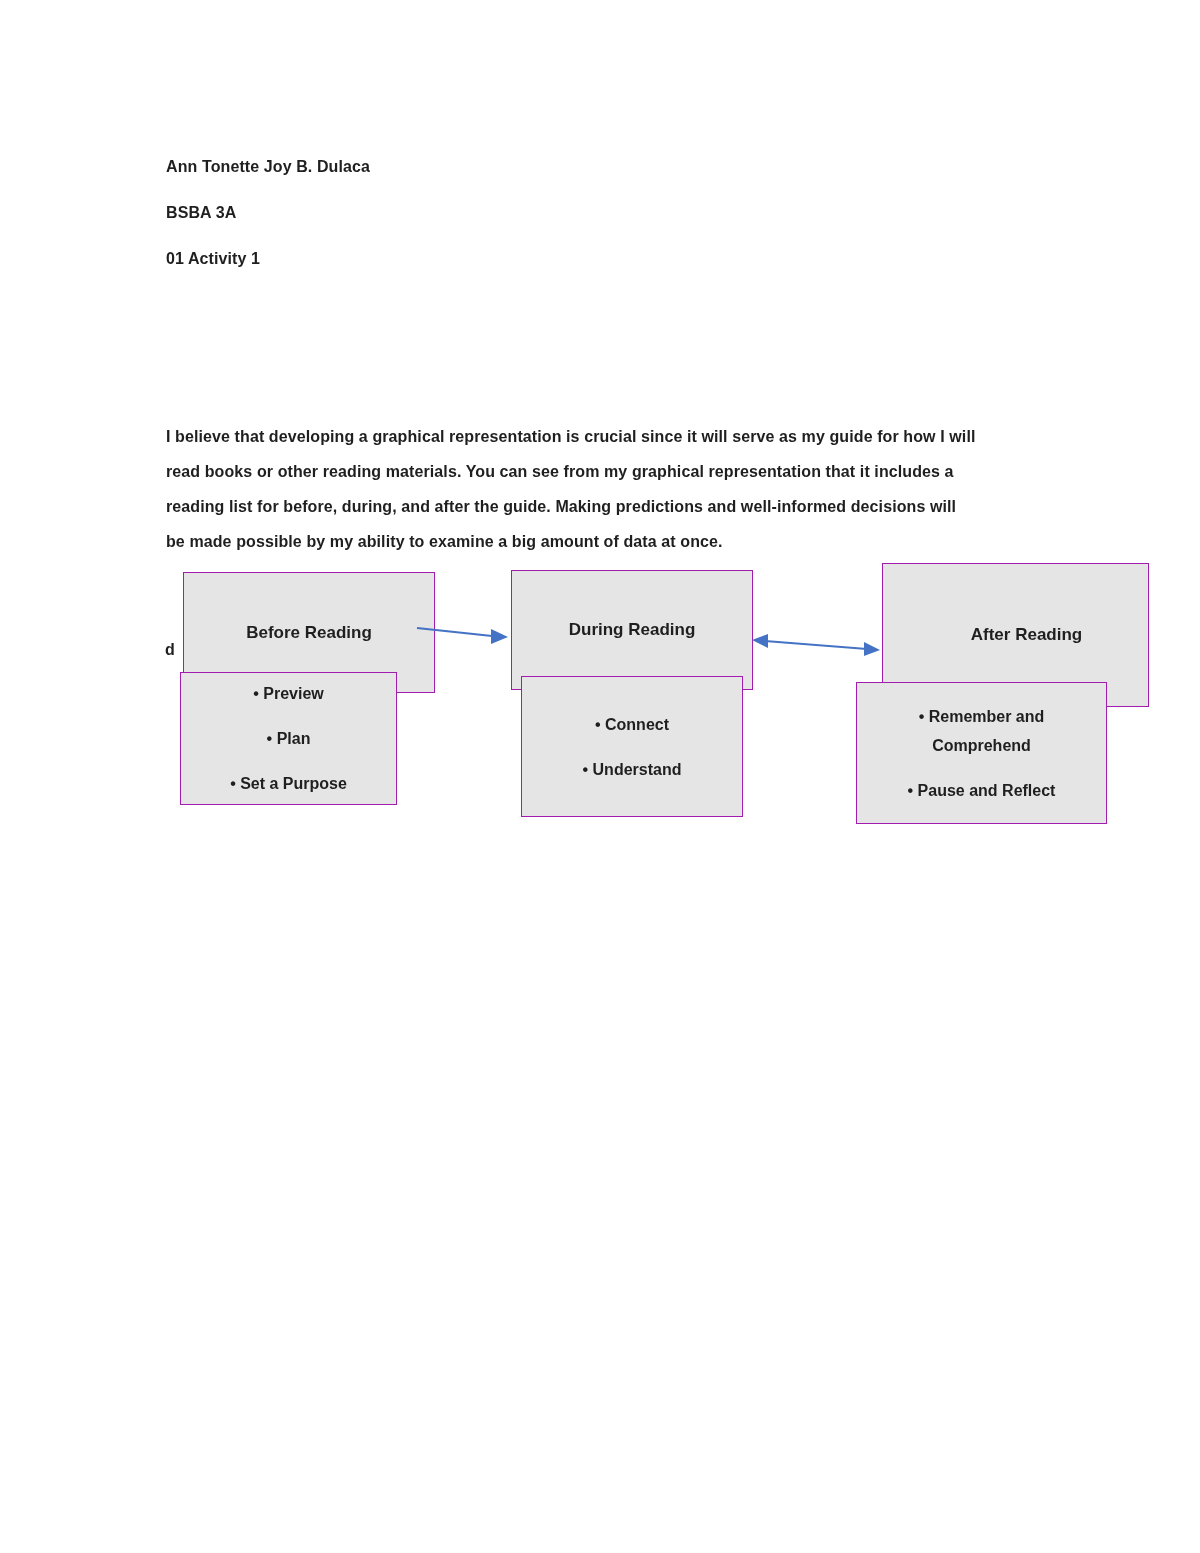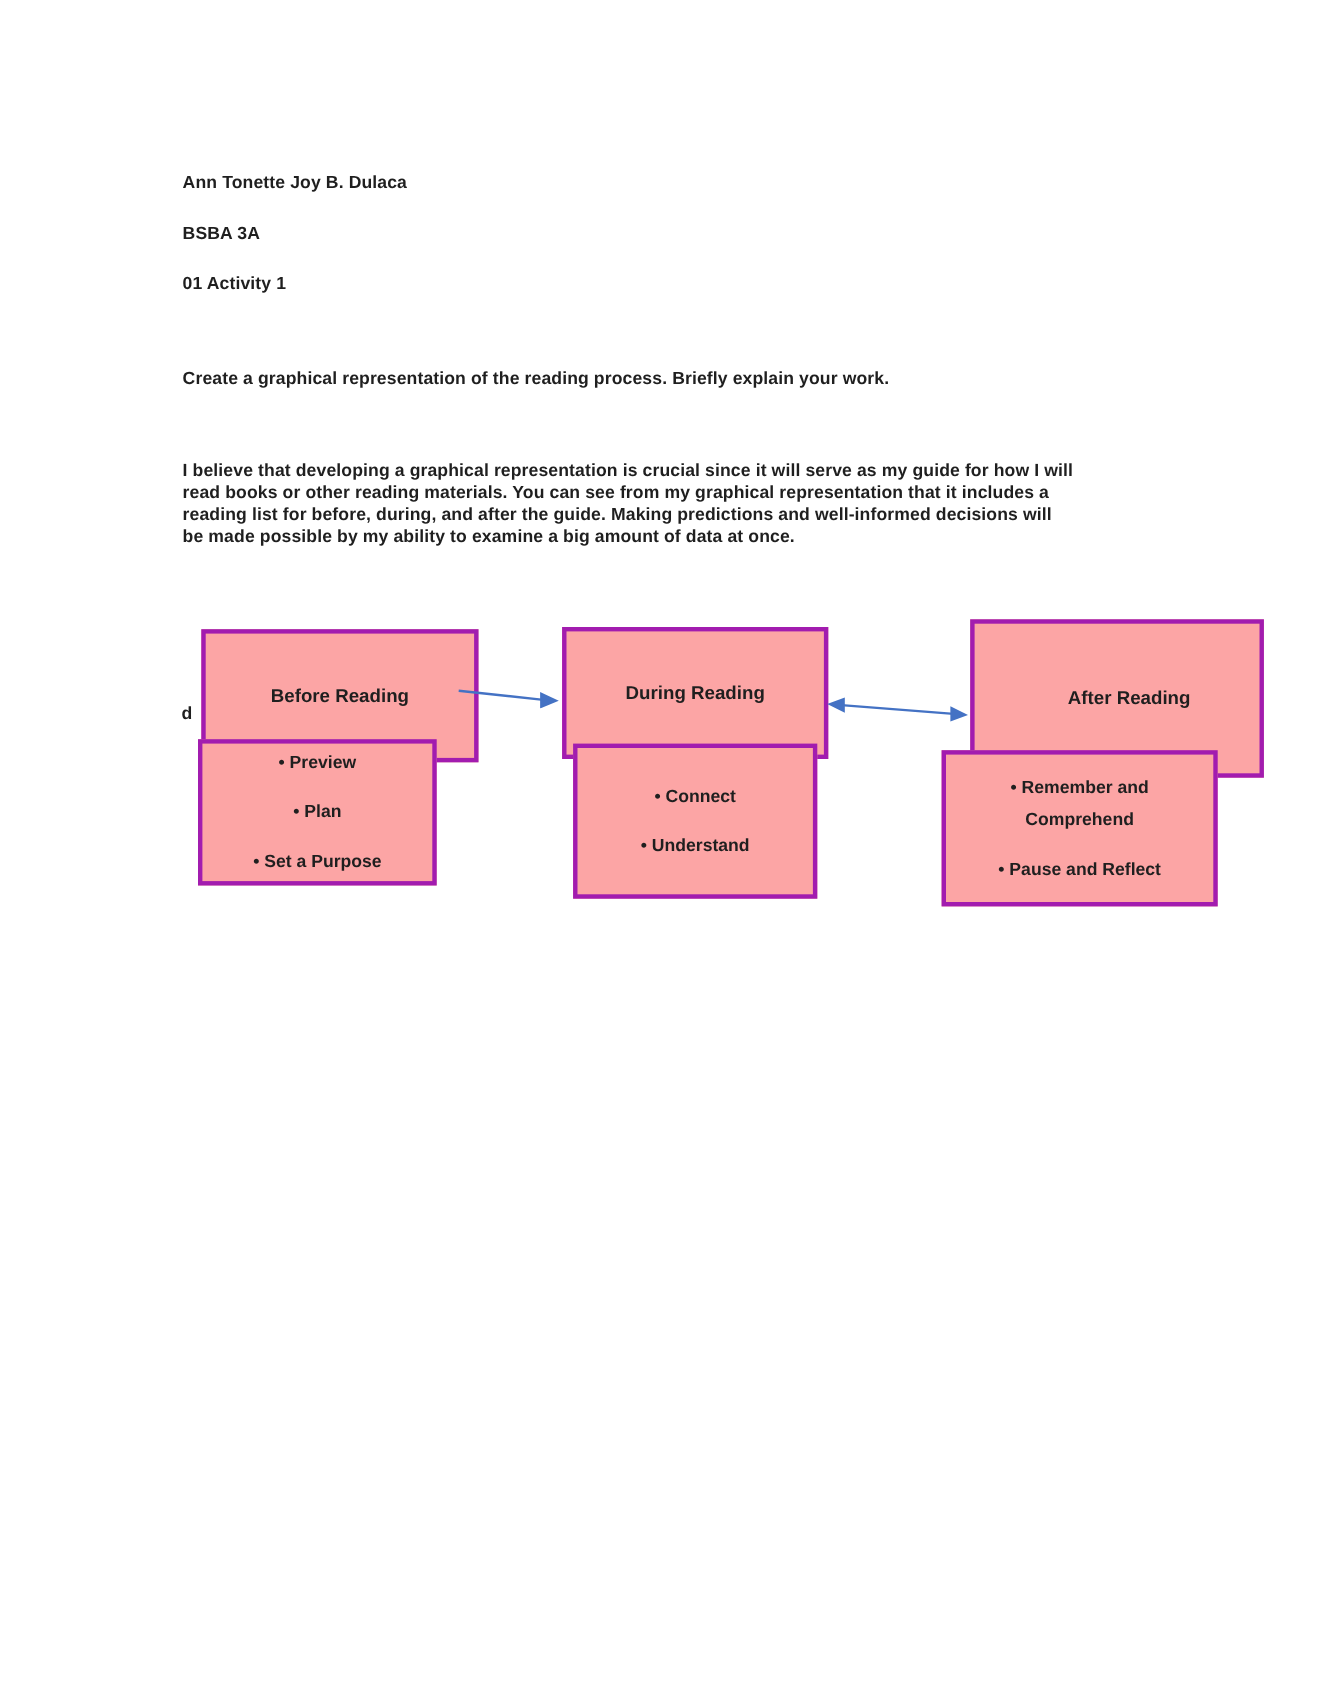--- a/index.html
+++ b/index.html
@@ -19,26 +19,26 @@
     margin-left: 24px;
   }
   .t {
     position: absolute;
     font-size: 16px;
     line-height: 22px;
     white-space: pre-line;
     letter-spacing: 0.1px;
   }
   .para {
-    line-height: 20px;
+    line-height: 35px;
   }
   .box {
     position: absolute;
-    background: #fca5a5;
-    border: 4px solid #a21caf;
+    background: #e5e5e5;
+    border: 1px solid #a21caf;
     box-sizing: border-box;
   }
   .title-box {
     display: flex;
     align-items: center;
     justify-content: center;
     font-size: 17px;
     z-index: 1;
   }
   .detail-box {
@@ -67,21 +67,20 @@
 </style>
 </head>
 <body>
 
 <div class="page">
 
   <p class="t" style="left:142px; top:140px;">Ann Tonette Joy B. Dulaca</p>
   <p class="t" style="left:142px; top:186px;">BSBA 3A</p>
   <p class="t" style="left:142px; top:232px;">01 Activity 1</p>
 
-  <p class="t" style="left:142px; top:318px;">Create a graphical representation of the reading process. Briefly explain your work.</p>
 
   <p class="t para" style="left:142px; top:403px;">I believe that developing a graphical representation is crucial since it will serve as my guide for how I will
 read books or other reading materials. You can see from my graphical representation that it includes a
 reading list for before, during, and after the guide. Making predictions and well-informed decisions will
 be made possible by my ability to examine a big amount of data at once.</p>
 
   <span class="stray" style="left:141px; top:640px;">d</span>
 
   <div class="box title-box" style="left:159px; top:572px; width:252px; height:121px;">
     <span>Before Reading</span>

